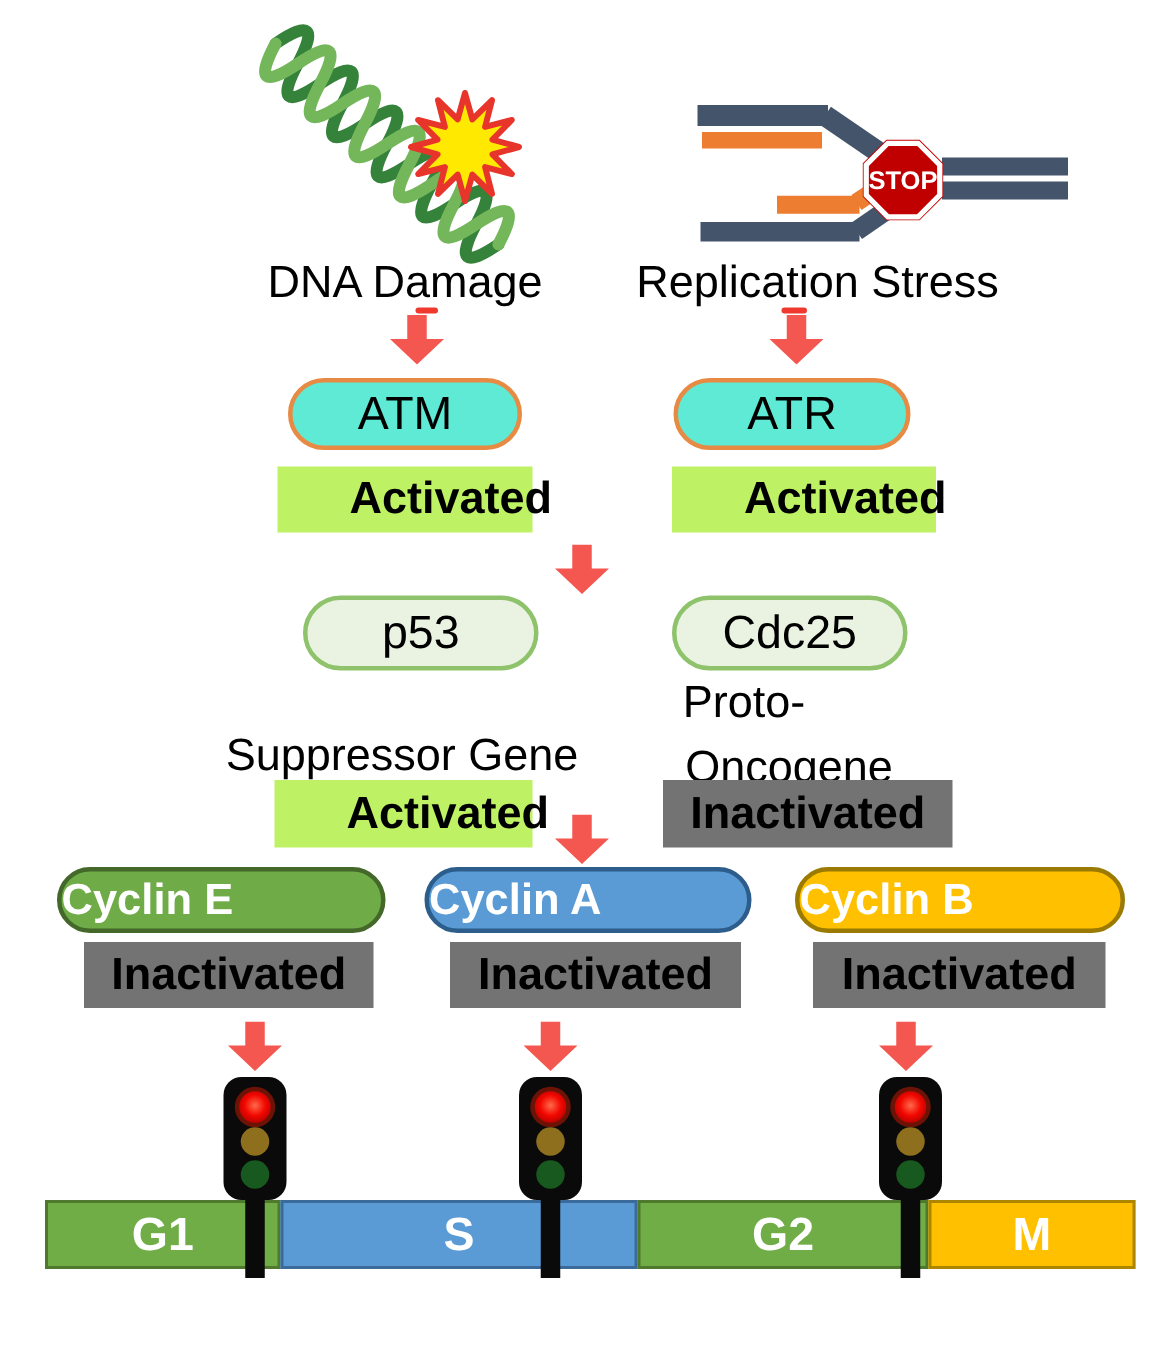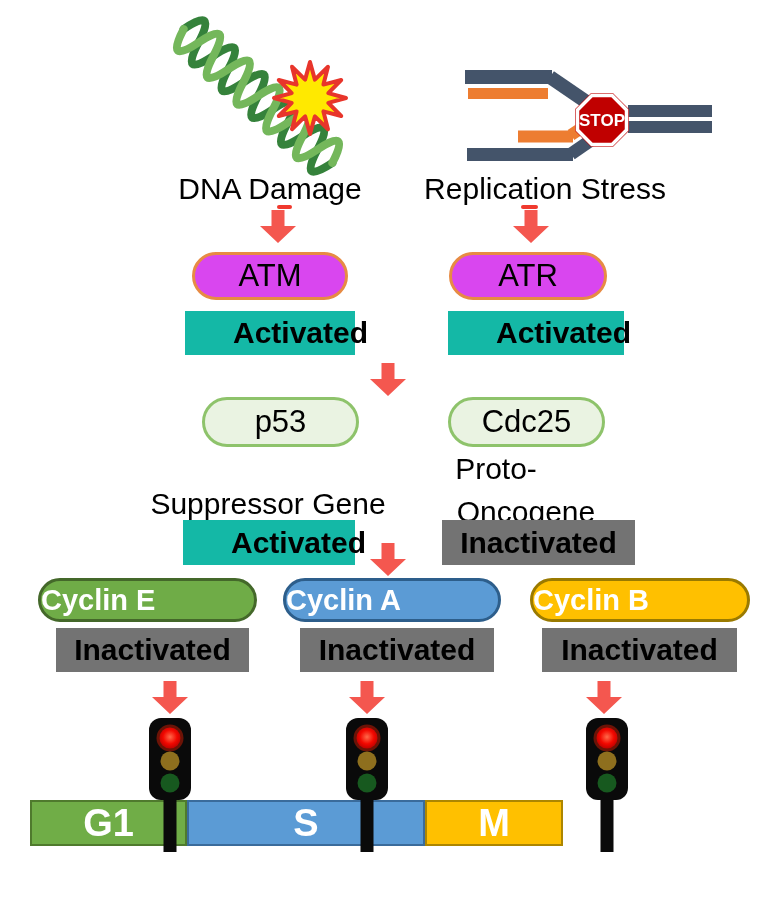--- a/index.html
+++ b/index.html
@@ -2,33 +2,33 @@
 <html><head>
 <meta charset="utf-8">
 <style>
   html,body{margin:0;padding:0;background:#fff;}
   .canvas{position:relative;width:780px;height:912px;background:#ffffff;overflow:hidden;
           font-family:"Liberation Sans",sans-serif;color:#000;}
   .abs{position:absolute;}
   .ctr{transform:translateX(-50%);white-space:nowrap;}
   .lbl{font-size:30px;color:#000;}
   .pill{position:absolute;text-align:center;box-sizing:border-box;color:#000;}
-  .kinase{background:#d946ef;border:3px solid #E78B44;border-radius:24px;font-size:31px;line-height:42px;}
+  .kinase{background:#5eead4;border:3px solid #E78B44;border-radius:24px;font-size:31px;line-height:42px;}
   .regulator{background:#EAF3E2;border:3px solid #8EC36B;border-radius:25px;font-size:31px;line-height:44px;}
   .status{position:absolute;text-align:center;font-weight:bold;font-size:30px;color:#000;box-sizing:border-box;}
-  .act{background:#14b8a6;padding-left:48px;}
+  .act{background:#bef264;padding-left:48px;}
   .inact{background:#737373;}
   .cyclin{position:absolute;text-align:left;box-sizing:border-box;font-weight:bold;font-size:29px;
           color:#fff;border:3px solid;border-radius:23px;line-height:38px;}
   .cyclin-e{background:#6FAC47;border-color:#44682A;}
   .cyclin-a{background:#5B9BD5;border-color:#2D5E8B;}
   .cyclin-b{background:#FFC000;border-color:#9A7A00;}
   .bar{position:absolute;left:30px;top:800px;width:727px;height:46px;display:flex;z-index:1;}
   .phase{height:100%;box-sizing:border-box;display:flex;align-items:center;justify-content:center;
-         font-weight:bold;font-size:38px;color:#fff;border:2px solid;}
+         font-weight:bold;font-size:31px;color:#fff;border:2px solid;}
   .ph-g{background:#70AD47;border-color:#4F7A2D;}
   .ph-s{background:#5B9BD5;border-color:#3A6B9B;}
   .ph-m{background:#FFC000;border-color:#AD8600;}
   .tl{z-index:2;}
   .squig{position:absolute;height:4px;background:#F0392E;border-radius:2px;}
 </style>
 </head>
 <body>
 
 <div class="canvas">
@@ -118,20 +118,21 @@
   <svg class="abs" style="left:349px;top:681px" width="36" height="33">
     <polygon points="11.5,0 24.5,0 24.5,16 36,16 18,33 0,16 11.5,16" fill="#F4574F"></polygon>
     </svg>
   <svg class="abs" style="left:586px;top:681px" width="36" height="33">
     <polygon points="11.5,0 24.5,0 24.5,16 36,16 18,33 0,16 11.5,16" fill="#F4574F"></polygon>
     </svg>
 
   <div class="bar">
     <div class="phase ph-g" style="width:157px">G1</div>
     <div class="phase ph-s" style="width:238px">S</div>
+    <div class="phase ph-g" style="width:194px">G2</div>
     <div class="phase ph-m" style="width:138px">M</div>
   </div>
 
   <svg class="abs tl" style="left:147px;top:716px" width="46" height="136" viewBox="0 0 46 136">
     <rect x="16.5" y="80" width="13" height="56" fill="#0A0A0A"></rect>
     <rect x="2" y="2" width="42" height="82" rx="12" fill="#0A0A0A"></rect>
     <circle cx="23" cy="22" r="13.5" fill="#FF2000" opacity="0.4"></circle>
     <circle cx="23" cy="22" r="10.5" fill="url(#redlight)"></circle>
     <circle cx="23" cy="45" r="9.5" fill="#8E6F1E"></circle>
     <circle cx="23" cy="67" r="9.5" fill="#17591F"></circle>

